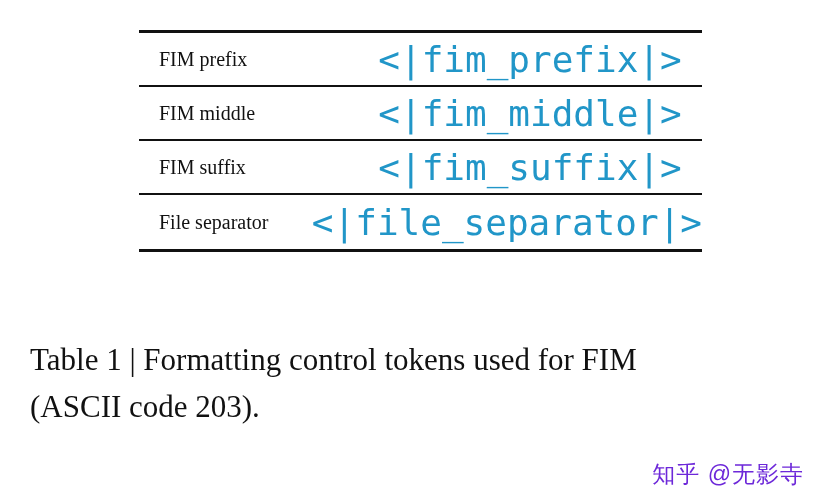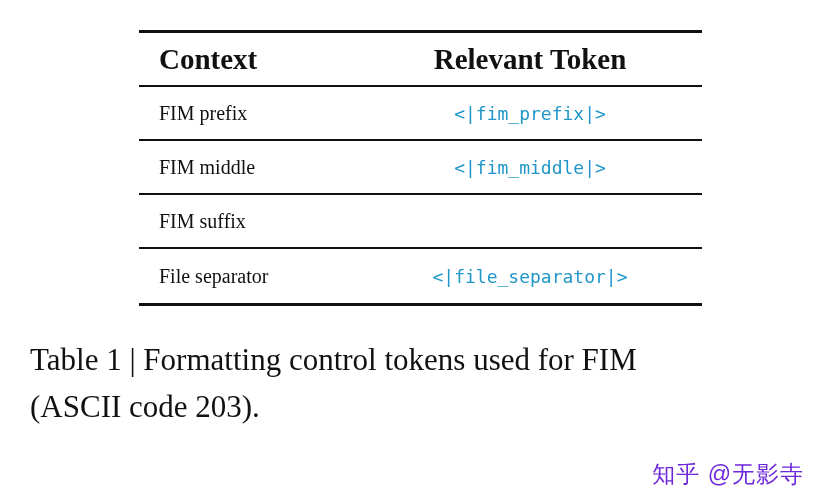--- a/index.html
+++ b/index.html
@@ -40,21 +40,21 @@
     text-align: left;
   }
   .t-row.header .col-context { font-size: 29px; }
   .col-token {
     flex: 1;
     text-align: center;
     font-size: 29px;
   }
   .t-row.body .col-token {
     font-family: "DejaVu Sans Mono", monospace;
-    font-size: 18px;
+    font-size: 36px;
     color: var(--token-color);
     letter-spacing: 0px;
   }
   .caption {
     position: absolute;
     left: 30px;
     top: 336px;
     width: 784px;
     font-size: 31px;
     line-height: 47px;
@@ -70,37 +70,34 @@
     color: #6d28d9;
     letter-spacing: 1px;
   }
 </style>
 </head>
 <body>
 
 <div class="page">
 
   <div class="paper-table">
-    <div class="t-row header">
-      <div class="col-context">Context</div>
-      <div class="col-token">Relevant Token</div>
-    </div>
 
     <div class="t-row body">
       <div class="col-context">FIM prefix</div>
       <div class="col-token">&lt;|fim_prefix|&gt;</div>
     </div>
 
     <div class="t-row body">
       <div class="col-context">FIM middle</div>
       <div class="col-token">&lt;|fim_middle|&gt;</div>
     </div>
 
     <div class="t-row body">
       <div class="col-context">FIM suffix</div>
+      <div class="col-token">&lt;|fim_suffix|&gt;</div>
     </div>
 
     <div class="t-row body">
       <div class="col-context">File separator</div>
       <div class="col-token">&lt;|file_separator|&gt;</div>
     </div>
   </div>
 
   <div class="caption">
     <div class="cap-line">Table 1 | Formatting control tokens used for FIM</div>

